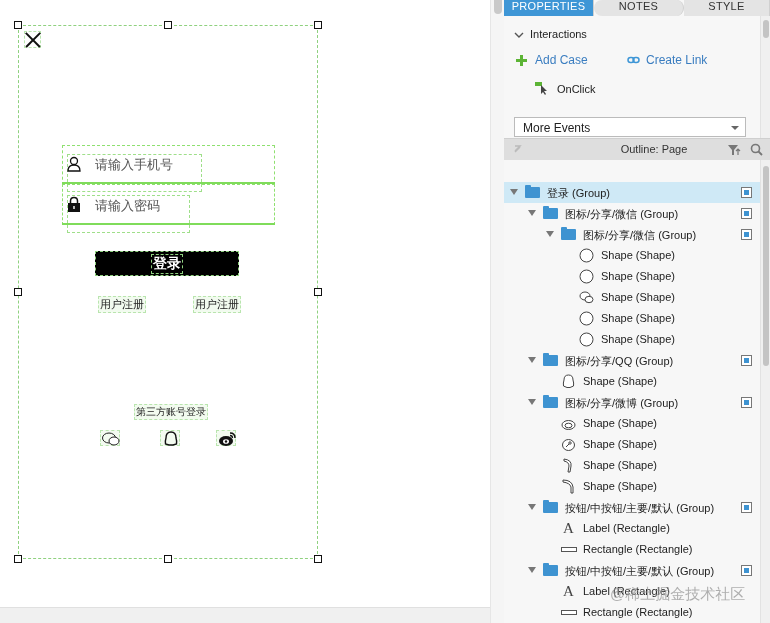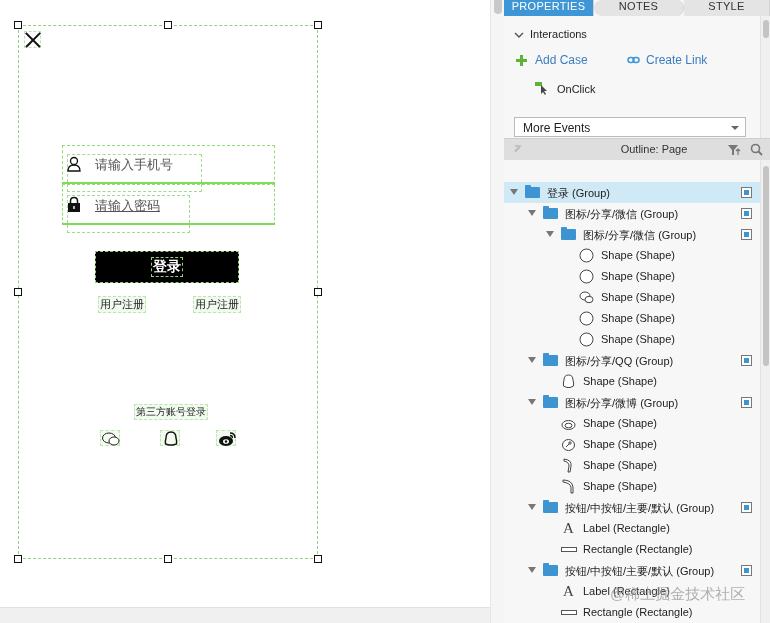--- a/index.html
+++ b/index.html
@@ -18,21 +18,21 @@
   .close-icon { position: absolute; left: 24px; top: 31px; width: 17px; height: 17px; border: 1px dashed #b9e5ae; }
   .close-icon:before, .close-icon:after { content: ""; position: absolute; left: -2px; top: 7px; width: 20px; height: 1.5px; background: #111; }
   .close-icon:before { transform: rotate(45deg); }
   .close-icon:after { transform: rotate(-45deg); }
 
   .input-box { position: absolute; border: 1px dashed #8fe070; }
   .input-solid { position: absolute; border-bottom: 2px solid #7fdc5a; }
   .inp-text { position: absolute; font-size: 13px; color: #555; }
   .inner-dash { position: absolute; border: 1px dashed #9fdf8a; }
 
-  .login-btn { position: absolute; left: 95px; top: 251px; width: 144px; height: 32px; background: #000; border: 1px dashed #8fd17f; display: flex; align-items: center; justify-content: center; }
+  .login-btn { position: absolute; left: 95px; top: 251px; width: 144px; height: 25px; background: #000; border: 1px dashed #8fd17f; display: flex; align-items: center; justify-content: center; }
   .login-btn span { color: #fff; font-weight: bold; font-size: 14px; border: 1px dashed #8fd17f; padding: 0 1px; }
 
   .small-link { position: absolute; font-size: 11px; color: #222; border: 1px dashed #b9e5ae; background: #f2fbef; padding: 0 1px; }
 
   .social { position: absolute; width: 20px; height: 16px; border: 1px dashed #b9e5ae; background: #f3fbf0; }
 
   
   .panel { position: absolute; left: 504px; top: 0; width: 266px; height: 623px; background: #f7f7f7; }
   .tabs { position: absolute; left: 0; top: 0; width: 302px; height: 16px; display: flex; }
   .tab { height: 16px; font-size: 11px; text-align: center; line-height: 12px; color: #333; background: #e4e4e4; border-right: 1px solid #d0d0d0; letter-spacing: 0.3px; }
@@ -91,21 +91,21 @@
     <span class="inp-text" style="left:95px;top:156px;">请输入手机号</span>
 
     <div class="input-box" style="left:62px;top:184px;width:213px;height:41px;"></div>
     <div class="input-solid" style="left:62px;top:223px;width:213px;height:2px;"></div>
     <div class="inner-dash" style="left:67px;top:195px;width:123px;height:38px;"></div>
     <svg style="position:absolute;left:67px;top:196px;" width="14" height="17" viewBox="0 0 14 17">
       <path d="M3.5 7 V5 Q3.5 1.5 7 1.5 Q10.5 1.5 10.5 5 V7" fill="none" stroke="#111" stroke-width="1.5"></path>
       <rect x="1" y="7" width="12" height="9" fill="#111"></rect>
       <rect x="6.3" y="10" width="1.4" height="3" fill="#fff"></rect>
     </svg>
-    <span class="inp-text" style="left:95px;top:197px;text-decoration:underline;">请输入密码</span>
+    <span class="inp-text" style="left:95px;top:197px;">请输入密码</span>
 
     <div class="login-btn">
       <span>登录</span>
     </div>
 
     <span class="small-link" style="left:98px;top:296px;">用户注册</span>
     <span class="small-link" style="left:193px;top:296px;">用户注册</span>
 
     <span class="small-link" style="left:134px;top:404px;font-size:10px;">第三方账号登录</span>
 

